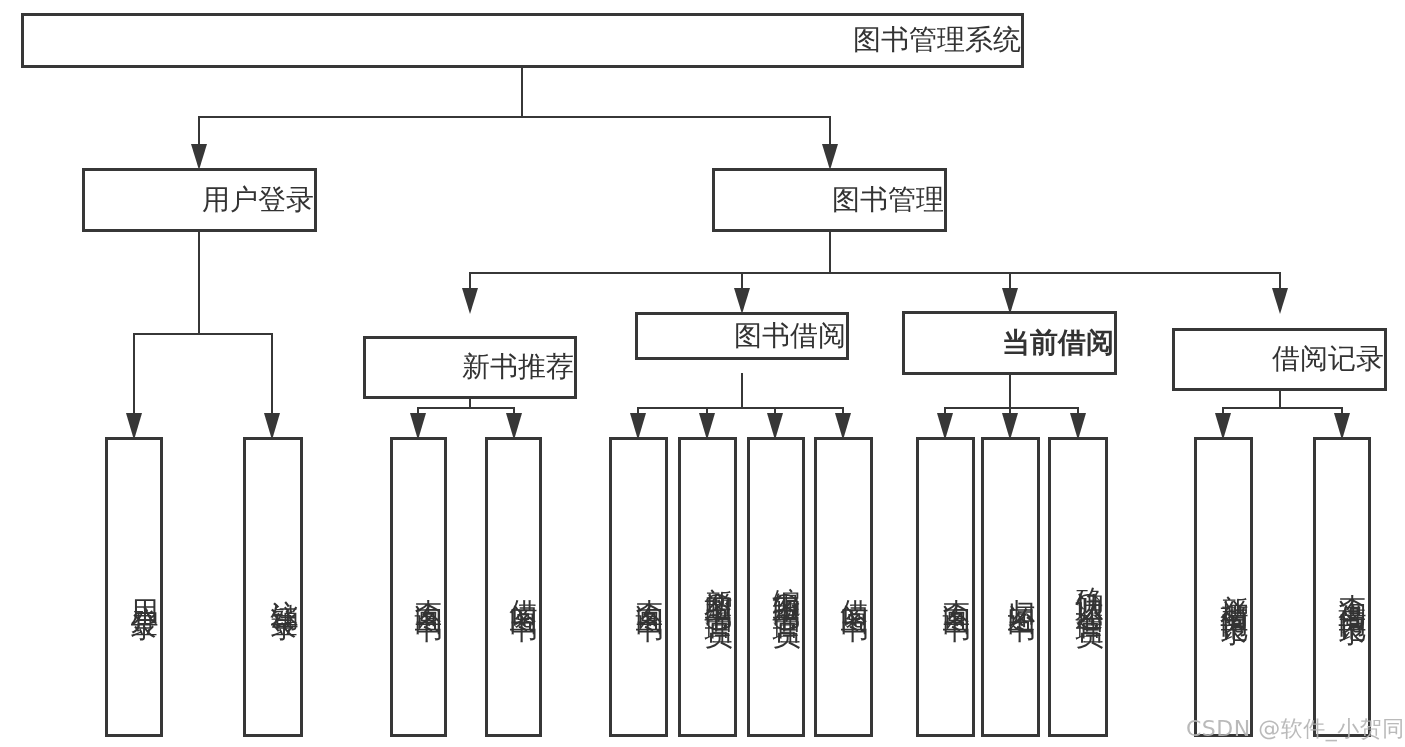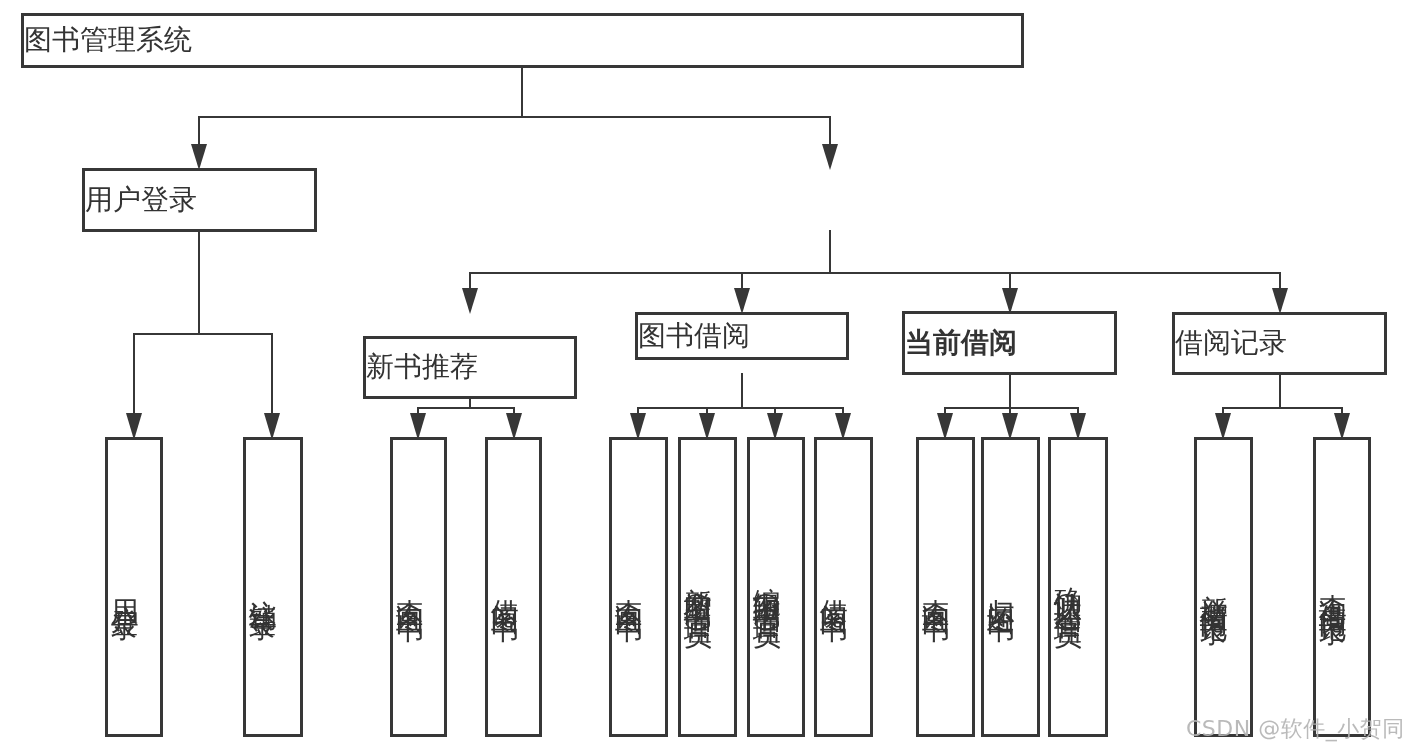--- a/index.html
+++ b/index.html
@@ -5,21 +5,21 @@
   html,body{margin:0;padding:0;background:#fff;}
   .stage{
     position:relative;width:1405px;height:747px;background:#fff;overflow:hidden;
     font-family:"DejaVu Sans","Liberation Sans",sans-serif;color:#333;
   }
   svg.wires{position:absolute;left:0;top:0;z-index:1;}
   svg.wires path{stroke:#373737;stroke-width:2.5;fill:none;shape-rendering:crispEdges;}
   svg.wires polygon{fill:#373737;stroke:none;}
   .node{
     position:absolute;box-sizing:border-box;background:#fff;
-    border:3px solid #373737;display:flex;align-items:center;justify-content:flex-start;
+    border:3px solid #373737;display:flex;align-items:center;justify-content:flex-end;
     z-index:2;
   }
   .node .lbl{font-size:28px;line-height:1.15;color:#333;white-space:nowrap;}
   .node.v .lbl{writing-mode:vertical-rl;text-orientation:mixed;letter-spacing:5px;}
   .watermark{
     position:absolute;left:1186px;top:714px;z-index:3;
     font-size:22px;letter-spacing:.5px;color:rgba(180,180,180,.92);white-space:nowrap;
   }
 </style>
 </head>
@@ -103,31 +103,34 @@
     </g>
   </svg>
 
   <div class="node h" style="left:21px;top:13px;width:1003px;height:55px;">
     <span class="lbl">图书管理系统</span>
   </div>
 
   <div class="node h" style="left:82px;top:168px;width:235px;height:64px;">
     <span class="lbl">用户登录</span>
   </div>
+  <div class="node h" style="left:712px;top:168px;width:235px;height:64px;">
+    <span class="lbl">图书管理</span>
+  </div>
 
   <div class="node h" style="left:363px;top:312px;width:214px;height:63px;margin-top:24px;">
     <span class="lbl">新书推荐</span>
   </div>
   <div class="node h" style="left:635px;top:312px;width:214px;height:48px;">
     <span class="lbl">图书借阅</span>
   </div>
   <div class="node h" style="left:902px;top:311px;width:215px;height:64px;font-weight:bold;">
     <span class="lbl">当前借阅</span>
   </div>
-  <div class="node h" style="left:1172px;top:312px;width:215px;height:63px;">
+  <div class="node h" style="left:1172px;top:328px;width:215px;height:63px;">
     <span class="lbl">借阅记录</span>
   </div>
 
   <div class="node v" style="left:105px;top:437px;width:58px;height:300px;">
     <span class="lbl">用户登录</span>
   </div>
   <div class="node v" style="left:243px;top:437px;width:60px;height:300px;">
     <span class="lbl">注销登录</span>
   </div>
 

